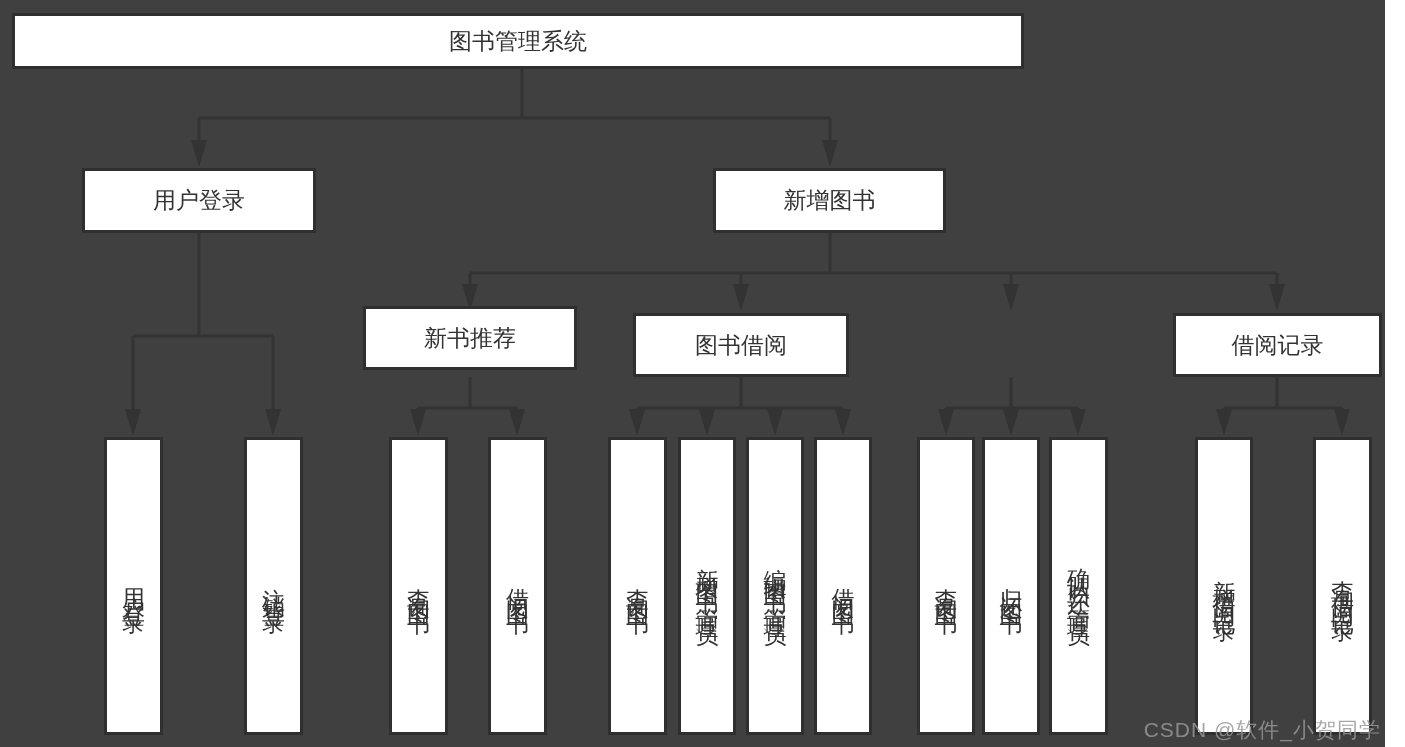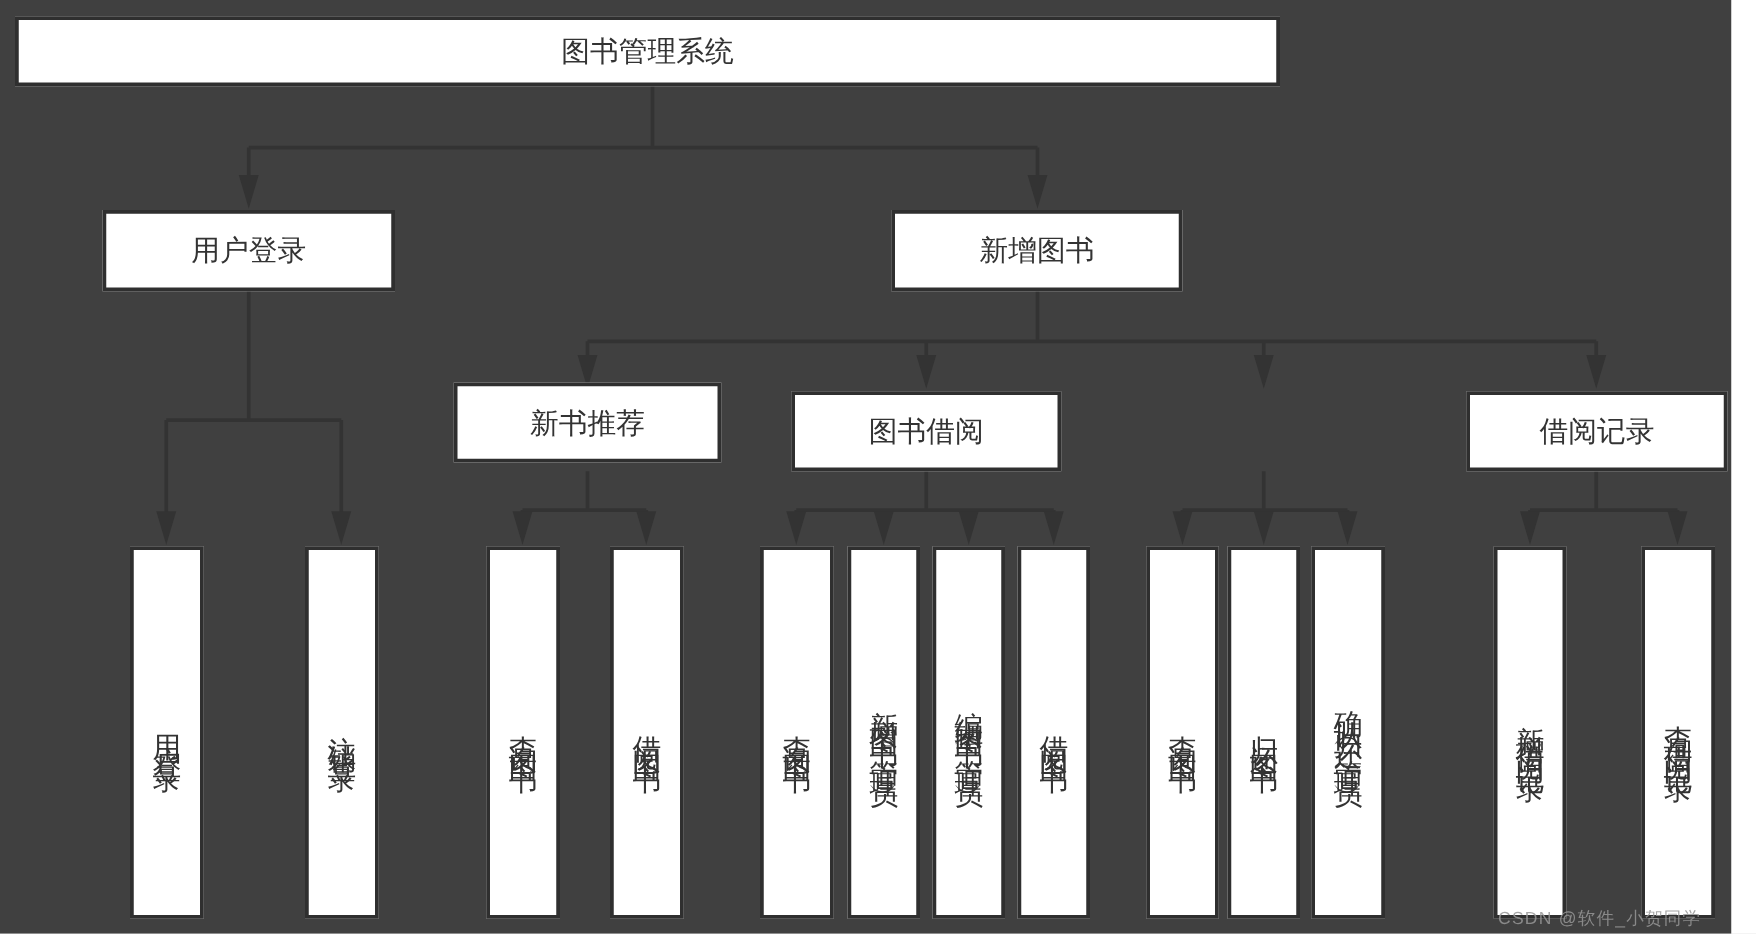--- a/index.html
+++ b/index.html
@@ -40,23 +40,23 @@
   }
   .vtext {
     writing-mode: vertical-rl;
     text-orientation: mixed;
     letter-spacing: 8px;
     font-size: 23px;
     color: #333333;
   }
   .watermark {
     position: absolute;
-    right: 24px;
+    right: 4px;
     bottom: 3px;
-    font-size: 14px;
+    font-size: 21px;
     color: rgba(150, 150, 150, 0.85);
     letter-spacing: 1px;
     pointer-events: none;
   }
 </style>
 </head>
 <body>
 
 <div class="canvas">
 

